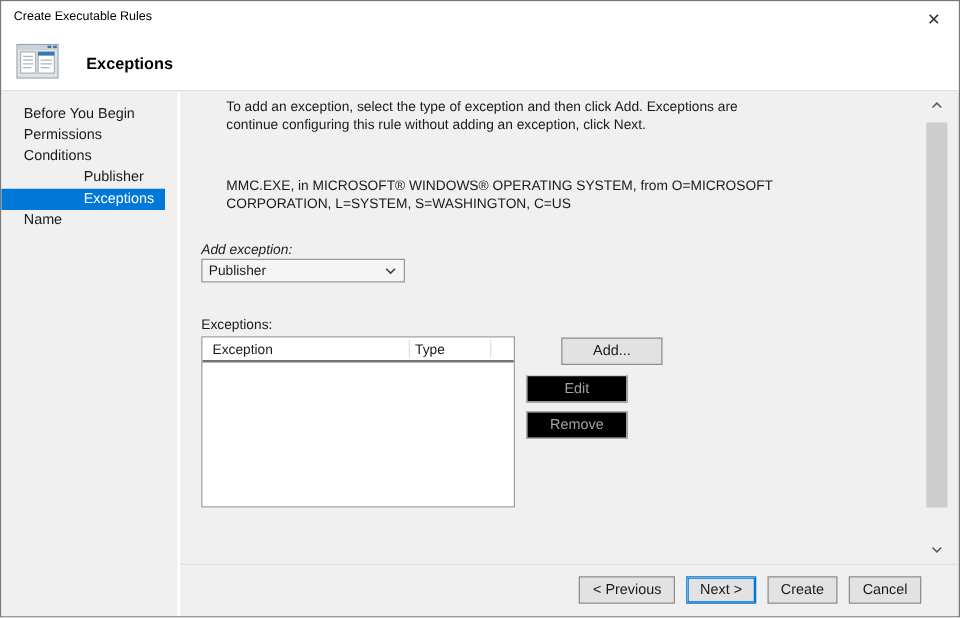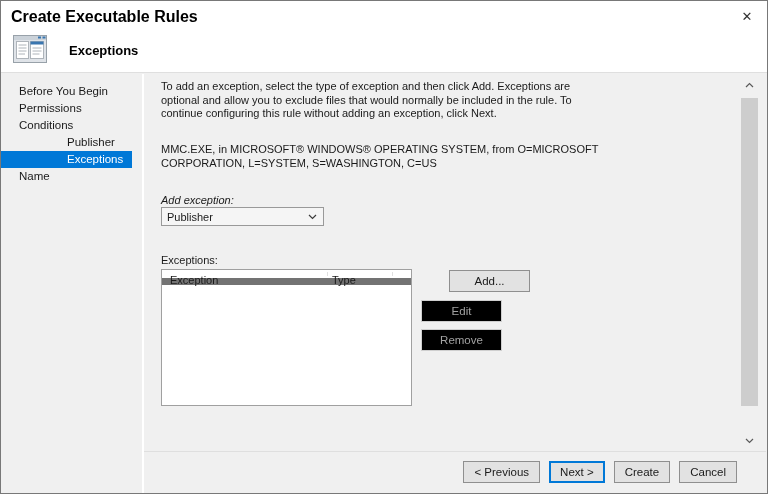--- a/index.html
+++ b/index.html
@@ -10,55 +10,55 @@
     position:relative; width:768px; height:494px;
     background:#f0f0f0; border:1px solid #787878; overflow:hidden;
     color:#1a1a1a; font-size:11px;
   }
 
   
   .header-area {
     position:absolute; top:0; left:0; right:0; height:72px;
     background:#ffffff; border-bottom:1px solid #dfdfdf;
   }
-  .window-title { position:absolute; left:10px; top:7px; font-size:16px; color:#000; white-space:nowrap;font-weight:bold; }
+  .window-title { position:absolute; left:10px; top:7px; font-size:10px; color:#000; white-space:nowrap; }
   .close-btn {
     position:absolute; right:8px; top:5px; width:24px; height:20px;
     display:flex; align-items:center; justify-content:center;
     font-size:13px; color:#333; cursor:default;
   }
   .wizard-icon { position:absolute; left:12px; top:34px; }
   .page-heading { position:absolute; left:68px; top:42px; font-size:13px; font-weight:bold; color:#000; white-space:nowrap; }
 
   
   .sidebar { position:absolute; left:0; top:73px; bottom:0; width:131px; background:#f0f0f0; padding-top:9px; }
   .v-divider { position:absolute; left:141px; top:73px; bottom:0; width:2px; background:#ffffff; }
   .side-item { height:17px; line-height:17px; padding-left:18px; font-size:11.5px; white-space:nowrap; cursor:default; }
   .side-item.indent { padding-left:66px; }
   .side-item.selected { background:#0078d7; color:#ffffff; }
 
   
-  .txt-line { white-space:nowrap; }
+  .txt-line { white-space:nowrap;margin-left:20px; }
   .intro { position:absolute; left:160px; top:79px; line-height:13.5px; }
   .primary { position:absolute; left:160px; top:142px; line-height:13.5px; }
   .add-exc-label { position:absolute; left:160px; top:193px; white-space:nowrap;font-style:italic; }
   .combobox {
     position:absolute; left:160px; top:206px; width:163px; height:19px;
     background:#f5f5f5; border:1px solid #999999;
     display:flex; align-items:center; padding-left:5px; cursor:default;
   }
   .combobox .value { flex:1; white-space:nowrap; }
   .combobox .chev { margin-right:6px; display:flex; align-items:center; }
   .exceptions-label { position:absolute; left:160px; top:253px; white-space:nowrap; }
 
   .listbox {
     position:absolute; left:160px; top:268px; width:251px; height:137px;
     background:#ffffff; border:1px solid #a0a0a0;
   }
-  .list-header { position:relative; height:15px; border-bottom:7px solid #737373; }
+  .list-header { position:relative; height:20px; border-bottom:2px solid #737373; }
   .col-h { position:absolute; top:0; line-height:20px; white-space:nowrap; }
   .col-h.c0 { left:8px; }
   .col-h.c1 { left:170px; }
   .col-sep { position:absolute; top:2px; bottom:2px; width:1px; background:#e0e0e0; }
   .col-sep.s0 { left:165px; }
   .col-sep.s1 { left:230px; }
 
   .btn {
     display:flex; align-items:center; justify-content:center;
     height:22px; background:#e2e2e2; border:1px solid #8f8f8f;
@@ -125,21 +125,20 @@
     <div class="side-item">Permissions</div>
     <div class="side-item">Conditions</div>
     <div class="side-item indent">Publisher</div>
     <div class="side-item indent selected">Exceptions</div>
     <div class="side-item">Name</div>
   </div>
   <div class="v-divider"></div>
 
   <div class="intro">
     <div class="txt-line">To add an exception, select the type of exception and then click Add. Exceptions are</div>
-    <div class="txt-line">optional and allow you to exclude files that would normally be included in the rule. To</div>
     <div class="txt-line">continue configuring this rule without adding an exception, click Next.</div>
   </div>
 
   <div class="primary">
     <div class="txt-line">MMC.EXE, in MICROSOFT® WINDOWS® OPERATING SYSTEM, from O=MICROSOFT</div>
     <div class="txt-line">CORPORATION, L=SYSTEM, S=WASHINGTON, C=US</div>
   </div>
 
   <div class="add-exc-label">Add exception:</div>
 

